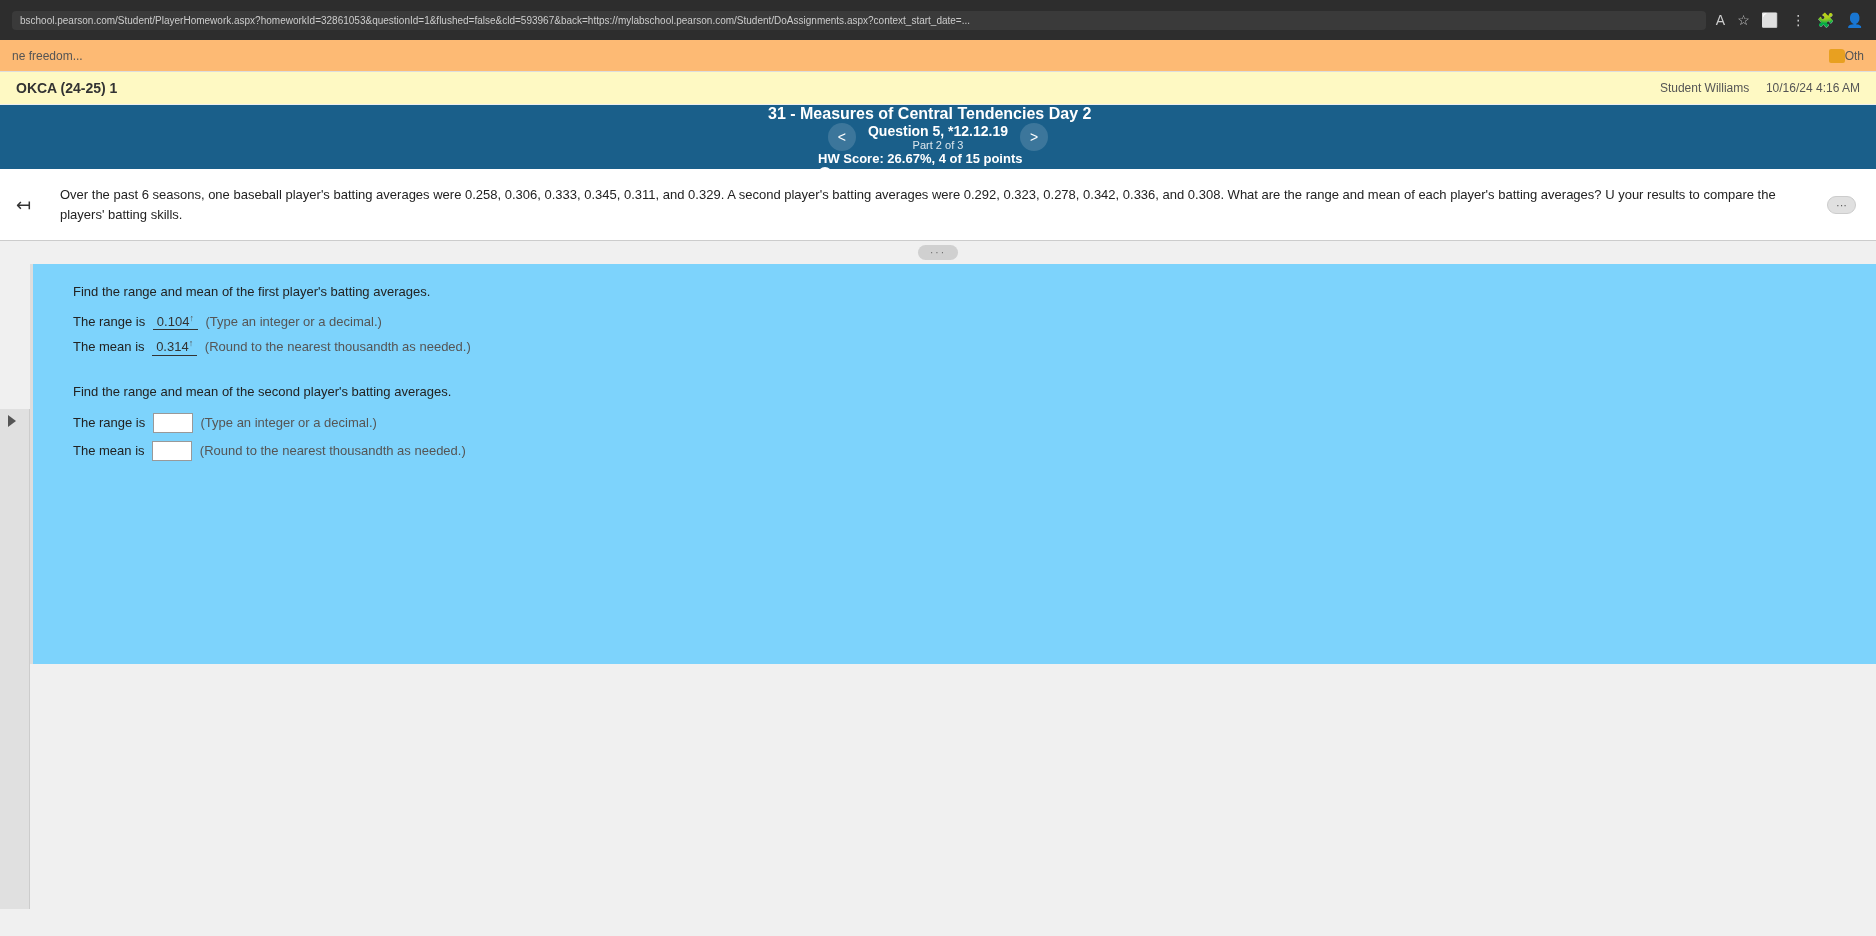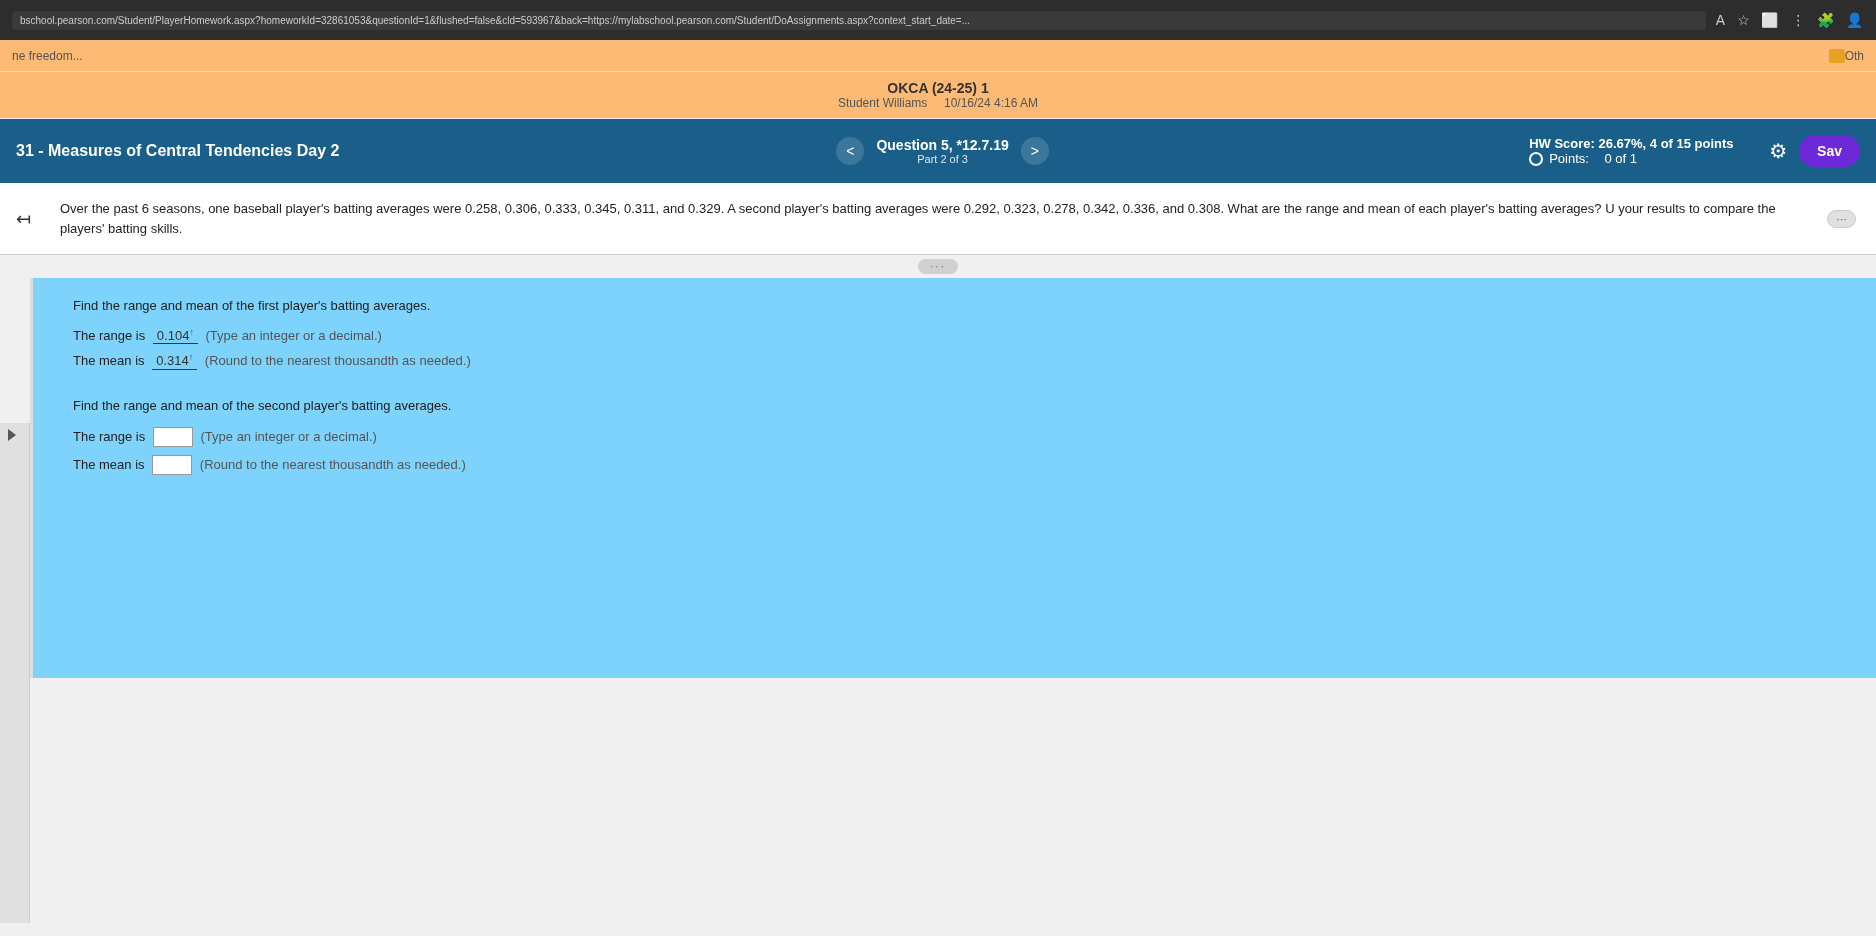--- a/index.html
+++ b/index.html
@@ -63,47 +63,47 @@
       width: 16px;
       height: 14px;
       background: #e8a020;
       border-radius: 2px 4px 2px 2px;
       position: relative;
       display: inline-block;
     }
 
     
     .page-header {
-      background: #fdba74;
+      background: #fef9c3;
       padding: 8px 16px;
       display: flex;
       justify-content: space-between;
       align-items: center;
       border-bottom: 1px solid #eee;
-      flex-direction: column;
     }
     .page-title {
       font-size: 14px;
       font-weight: bold;
       color: #333;
     }
     .page-meta {
       font-size: 12px;
       color: #555;
     }
 
     
     .hw-header {
       background: #1a5f8a;
       color: #fff;
       display: flex;
       align-items: center;
       padding: 0 16px;
       height: 64px;
       gap: 0;
+      flex-direction: column;
     }
     .hw-title-section {
       flex: 0 0 auto;
       min-width: 340px;
     }
     .hw-title {
       font-size: 16px;
       font-weight: bold;
     }
     .hw-nav-section {
@@ -367,21 +367,21 @@
   </div>
 </div>
 
 <div class="hw-header">
   <div class="hw-title-section">
     <div class="hw-title">31 - Measures of Central Tendencies Day 2</div>
   </div>
   <div class="hw-nav-section">
     <button class="nav-btn">&lt;</button>
     <div class="question-info">
-      <div class="question-title">Question 5, *12.7.19</div>
+      <div class="question-title">Question 5, *12.12.19</div>
       <div class="question-part">Part 2 of 3</div>
     </div>
     <button class="nav-btn">&gt;</button>
   </div>
   <div class="hw-score-section">
     <div class="hw-score-title">
       <span>HW Score:</span> <span>26.67%, 4 of 15 points</span>
     </div>
     <div class="hw-points">
       <span class="circle-o"></span>

